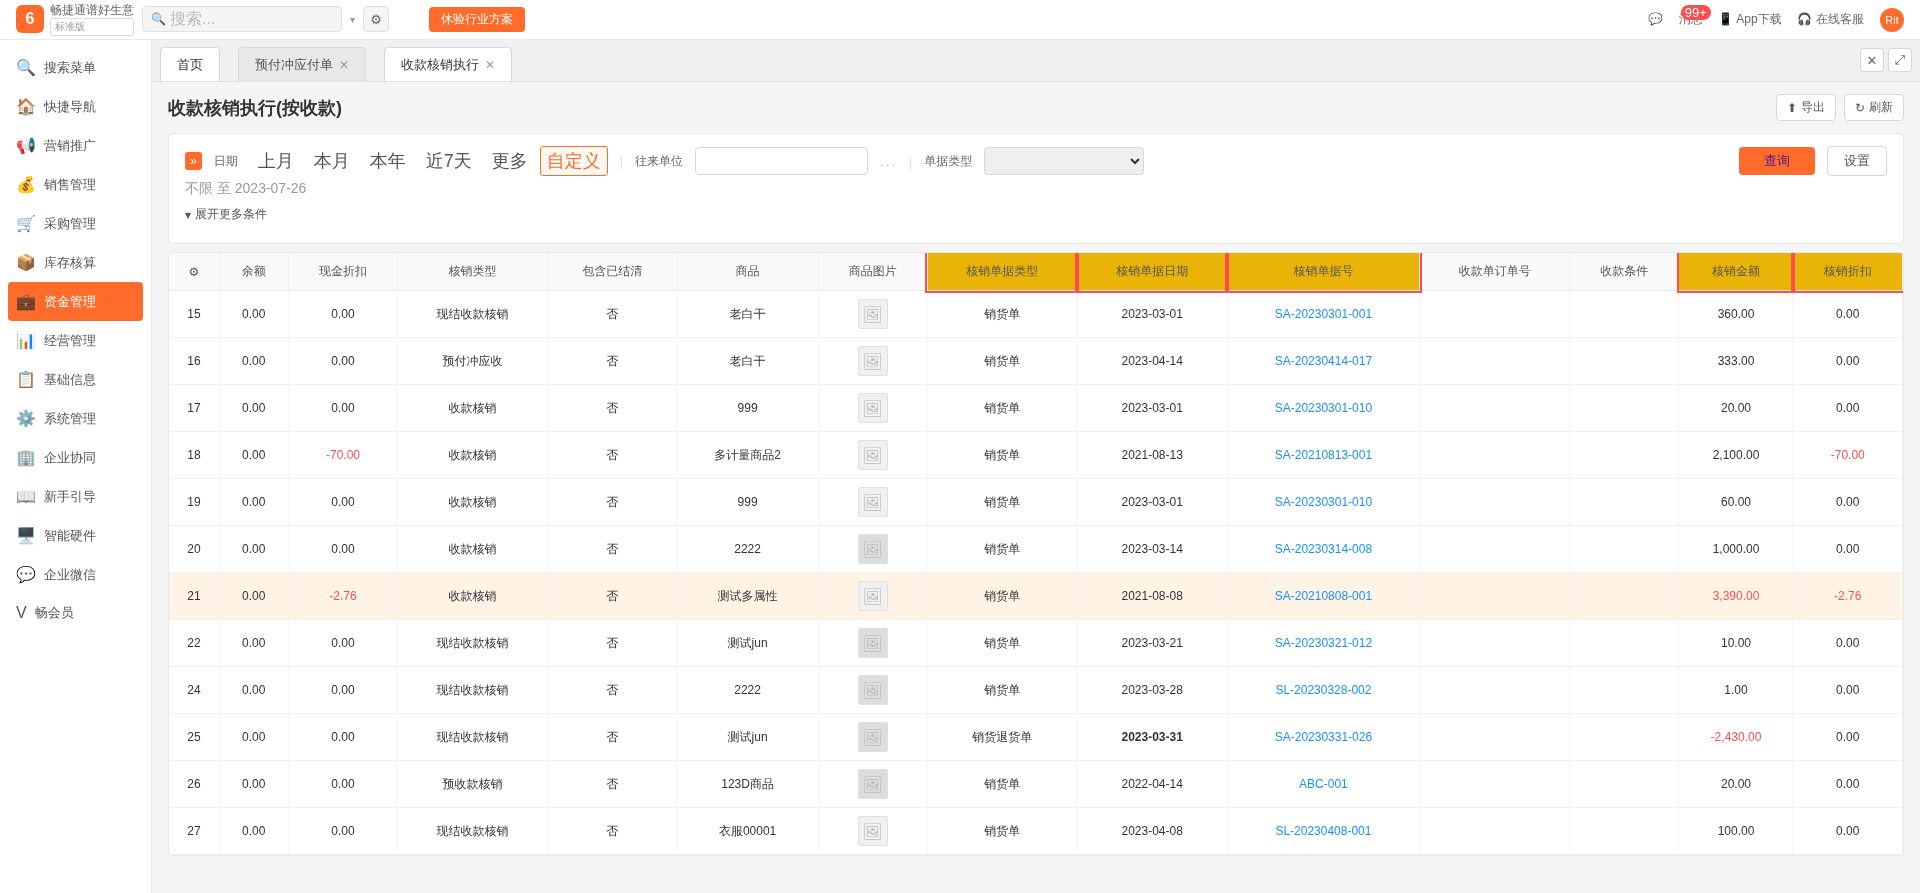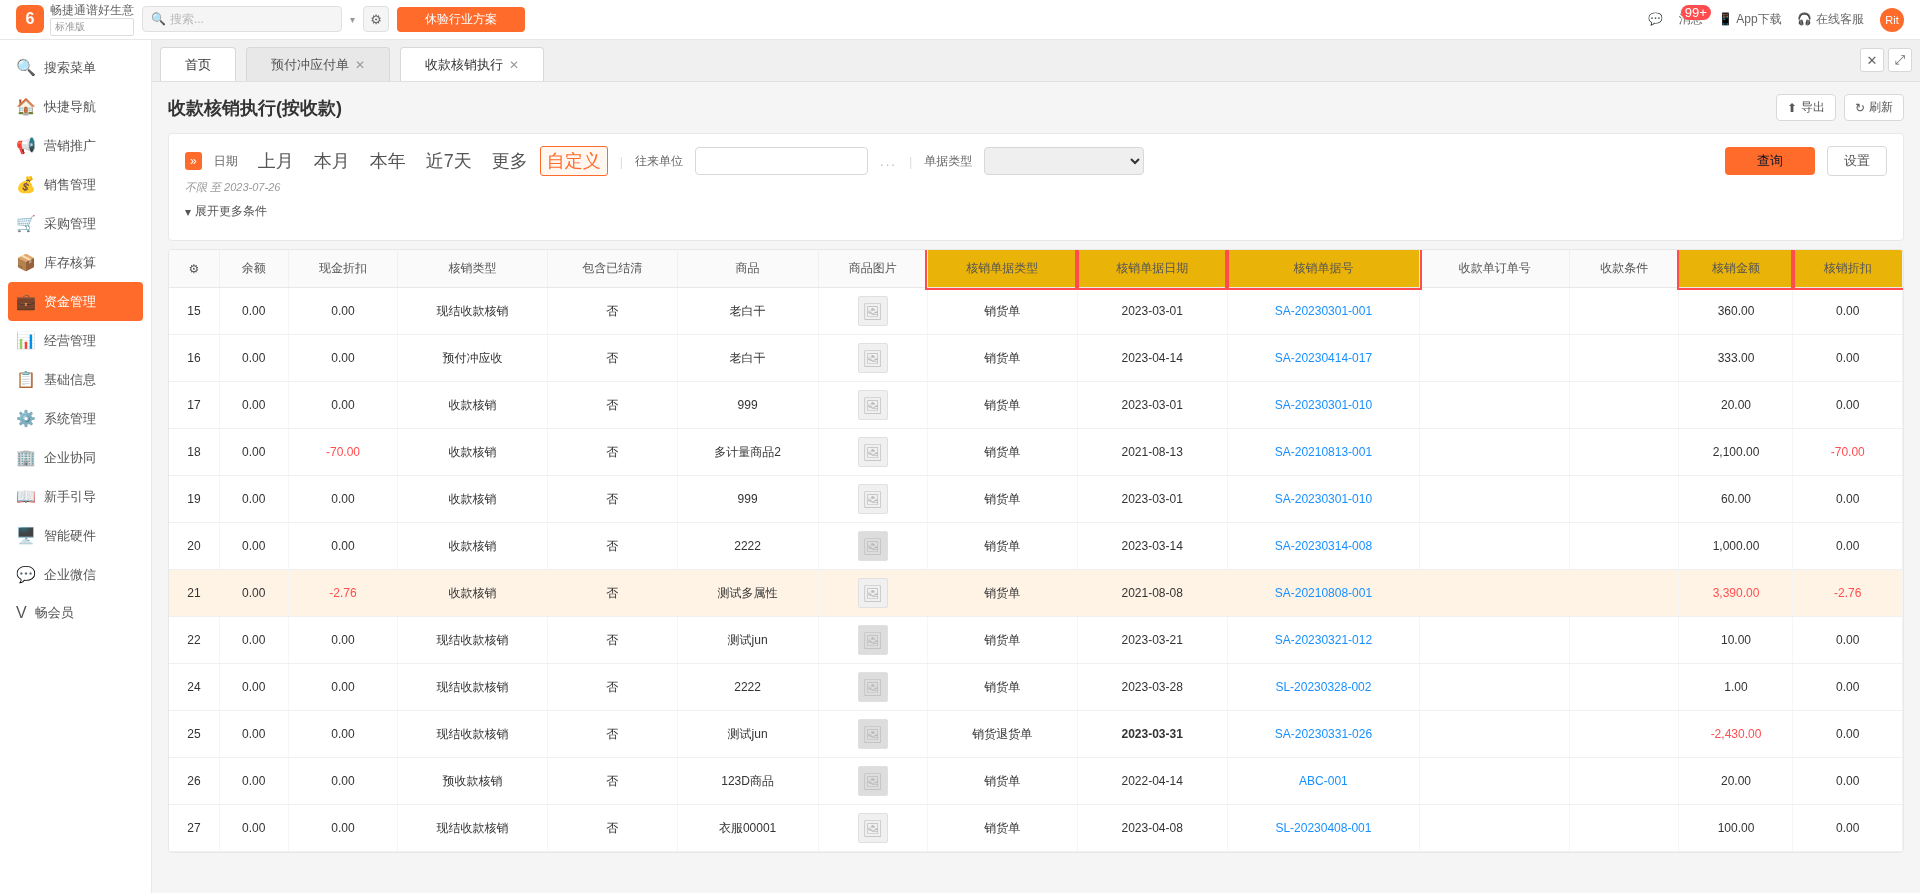--- a/index.html
+++ b/index.html
@@ -8,40 +8,40 @@
     
     .top-bar { height: 40px; background: #fff; display: flex; align-items: center; padding: 0 16px; border-bottom: 1px solid #e8e8e8; justify-content: space-between; }
     .top-bar-left { display: flex; align-items: center; gap: 8px; }
     .app-logo { display: flex; align-items: center; gap: 6px; }
     .logo-icon { width: 28px; height: 28px; background: #ff6b2b; border-radius: 6px; display: flex; align-items: center; justify-content: center; color: white; font-size: 16px; font-weight: bold; }
     .logo-text { font-size: 12px; color: #666; line-height: 1.2; }
     .logo-badge { font-size: 10px; color: #999; border: 1px solid #ddd; padding: 1px 4px; border-radius: 2px; }
     .search-bar { width: 200px; height: 26px; background: #f5f5f5; border: 1px solid #e0e0e0; border-radius: 4px; display: flex; align-items: center; padding: 0 8px; color: #bbb; font-size: 12px; }
     .chevron-down { color: #999; font-size: 10px; }
     .gear-btn { width: 26px; height: 26px; background: #f5f5f5; border: 1px solid #e0e0e0; border-radius: 4px; display: flex; align-items: center; justify-content: center; cursor: pointer; color: #666; }
-    .trial-btn { background: #ff6b2b; color: white; border: none; padding: 4px 28px; border-radius: 4px; cursor: pointer; font-size: 12px; }
+    .trial-btn { background: #ff6b2b; color: white; border: none; padding: 4px 12px; border-radius: 4px; cursor: pointer; font-size: 12px; margin-left: 32px; }
     .top-right { display: flex; align-items: center; gap: 16px; font-size: 12px; color: #666; }
     .msg-icon { position: relative; cursor: pointer; }
     .badge { background: #ff4d4f; color: white; font-size: 13px; border-radius: 8px; padding: 0 4px; position: absolute; top: -6px; right: -8px; }
 
     
     .layout { display: flex; height: calc(100vh - 40px); }
 
     
     .sidebar { width: 152px; background: #fff; border-right: 1px solid #e8e8e8; display: flex; flex-direction: column; padding: 8px 0; flex-shrink: 0; }
     .sidebar-item { display: flex; align-items: center; gap: 8px; padding: 10px 16px; cursor: pointer; color: #555; font-size: 13px; }
     .sidebar-item.active { background: #ff6b2b; color: white; border-radius: 4px; margin: 0 8px; padding: 10px 8px; }
     .sidebar-icon { font-size: 16px; }
 
     
     .main { flex: 1; display: flex; flex-direction: column; overflow: hidden; }
 
     
     .tab-bar { height: 42px; background: #f0f0f0; display: flex; align-items: flex-end; padding: 0 8px; border-bottom: 1px solid #e0e0e0; position: relative; }
-    .tab { height: 34px; display: flex; align-items: center; padding: 0 24px; background: #e8e8e8; border: 1px solid #d8d8d8; border-bottom: none; border-radius: 4px 4px 0 0; cursor: pointer; font-size: 13px; color: #555; margin-right: 10px; gap: 6px; }
+    .tab { height: 34px; display: flex; align-items: center; padding: 0 16px; background: #e8e8e8; border: 1px solid #d8d8d8; border-bottom: none; border-radius: 4px 4px 0 0; cursor: pointer; font-size: 13px; color: #555; margin-right: 18px; gap: 6px; }
     .tab.home { background: #fff; color: #333; border-color: #d8d8d8; }
     .tab.active { background: #fff; color: #333; border-color: #d8d8d8; }
     .tab-close { font-size: 12px; color: #999; cursor: pointer; }
     .tab-bar-actions { position: absolute; right: 8px; top: 8px; display: flex; gap: 4px; }
     .tab-action-btn { width: 24px; height: 24px; display: flex; align-items: center; justify-content: center; cursor: pointer; color: #666; border: 1px solid #d8d8d8; background: #fff; border-radius: 3px; }
 
     
     .page-content { flex: 1; overflow: auto; background: #f5f5f5; padding: 12px 16px; }
     .page-title-bar { display: flex; align-items: center; justify-content: space-between; margin-bottom: 12px; }
     .page-title { font-size: 18px; font-weight: bold; color: #333; }
@@ -52,21 +52,21 @@
     .filter-bar { background: #fff; border-radius: 4px; padding: 12px 16px; margin-bottom: 8px; border: 1px solid #e8e8e8; }
     .filter-row { display: flex; align-items: center; gap: 12px; flex-wrap: wrap; }
     .filter-label { font-size: 12px; color: #666; white-space: nowrap; }
     .filter-date-group { display: flex; align-items: center; gap: 4px; }
     .date-btn { padding: 2px 8px; font-size: 18px; cursor: pointer; color: #555; border-radius: 2px; }
     .date-btn.custom { background: #fff7f0; color: #ff6b2b; border: 1px solid #ff6b2b; border-radius: 3px; padding: 2px 6px; }
     .filter-separator { color: #e0e0e0; }
     .filter-input { height: 28px; border: 1px solid #d8d8d8; border-radius: 4px; padding: 0 8px; font-size: 12px; color: #333; min-width: 160px; }
     .filter-select { height: 28px; border: 1px solid #d8d8d8; border-radius: 4px; padding: 0 8px; font-size: 12px; color: #333; min-width: 160px; }
     .filter-dots { color: #bbb; letter-spacing: 2px; }
-    .query-btn { background: #ff6b2b; color: #0f172a; border: none; padding: 5px 32px; border-radius: 4px; cursor: pointer; font-size: 13px; }
+    .query-btn { background: #ff6b2b; color: #4c1d95; border: none; padding: 5px 25px; border-radius: 4px; cursor: pointer; font-size: 13px; }
     .settings-btn { background: #fff; color: #555; border: 1px solid #d8d8d8; padding: 5px 16px; border-radius: 4px; cursor: pointer; font-size: 13px; }
     .expand-more { display: flex; align-items: center; gap: 4px; color: #555; font-size: 12px; cursor: pointer; margin: 8px 0; }
 
     
     .table-container { background: #fff; border-radius: 4px; border: 1px solid #e8e8e8; overflow: auto; position: relative; }
     table { width: 100%; border-collapse: collapse; font-size: 12px; }
     thead tr { background: #fafafa; }
     th { padding: 10px 8px; text-align: center; border-bottom: 1px solid #e8e8e8; border-right: 1px solid #f0f0f0; color: #555; font-weight: 500; white-space: nowrap; }
     td { padding: 8px 8px; text-align: center; border-bottom: 1px solid #f0f0f0; border-right: 1px solid #f5f5f5; color: #333; white-space: nowrap; }
     tr.highlighted td { background: #fff3e6; }
@@ -93,21 +93,21 @@
       <div class="logo-icon">
         <span>6</span>
       </div>
       <div>
         <div class="logo-text main">畅捷通谱好生意</div>
         <div class="logo-badge">标准版</div>
       </div>
     </div>
     <div class="search-bar">
       <span style="color:#ccc;margin-right:4px;">🔍</span>
-      <span style="color:#bbb;font-size:12px;text-align:center;">搜索...</span>
+      <span style="color:#bbb;font-size:16px;text-align:center;">搜索...</span>
     </div>
     <span class="chevron-down">▾</span>
     <div class="gear-btn">⚙</div>
     <button class="trial-btn">休验行业方案</button>
   </div>
   <div class="top-right">
     <div class="msg-icon">
       💬
       <span class="badge">99+</span>
       <span style="margin-left:12px;">消息</span>
@@ -242,21 +242,21 @@
           <span class="filter-separator">|</span>
           <span class="filter-label">单据类型</span>
           <select class="filter-select">
             <option></option>
           </select>
           <div style="flex:1;"></div>
           <button class="query-btn">查询</button>
           <button class="settings-btn">设置</button>
         </div>
         <div class="filter-row" style="margin-top:4px;">
-          <span style="font-size:11px;color:#999;font-style:italic;">不限 至 2023-07-26</span>
+          <span style="font-size:14px;color:#999;">不限 至 2023-07-26</span>
         </div>
         <div class="expand-more">
           <span>▾</span>
           <span>展开更多条件</span>
         </div>
       </div>
 
       <div class="table-container">
         <table>
           <thead>

